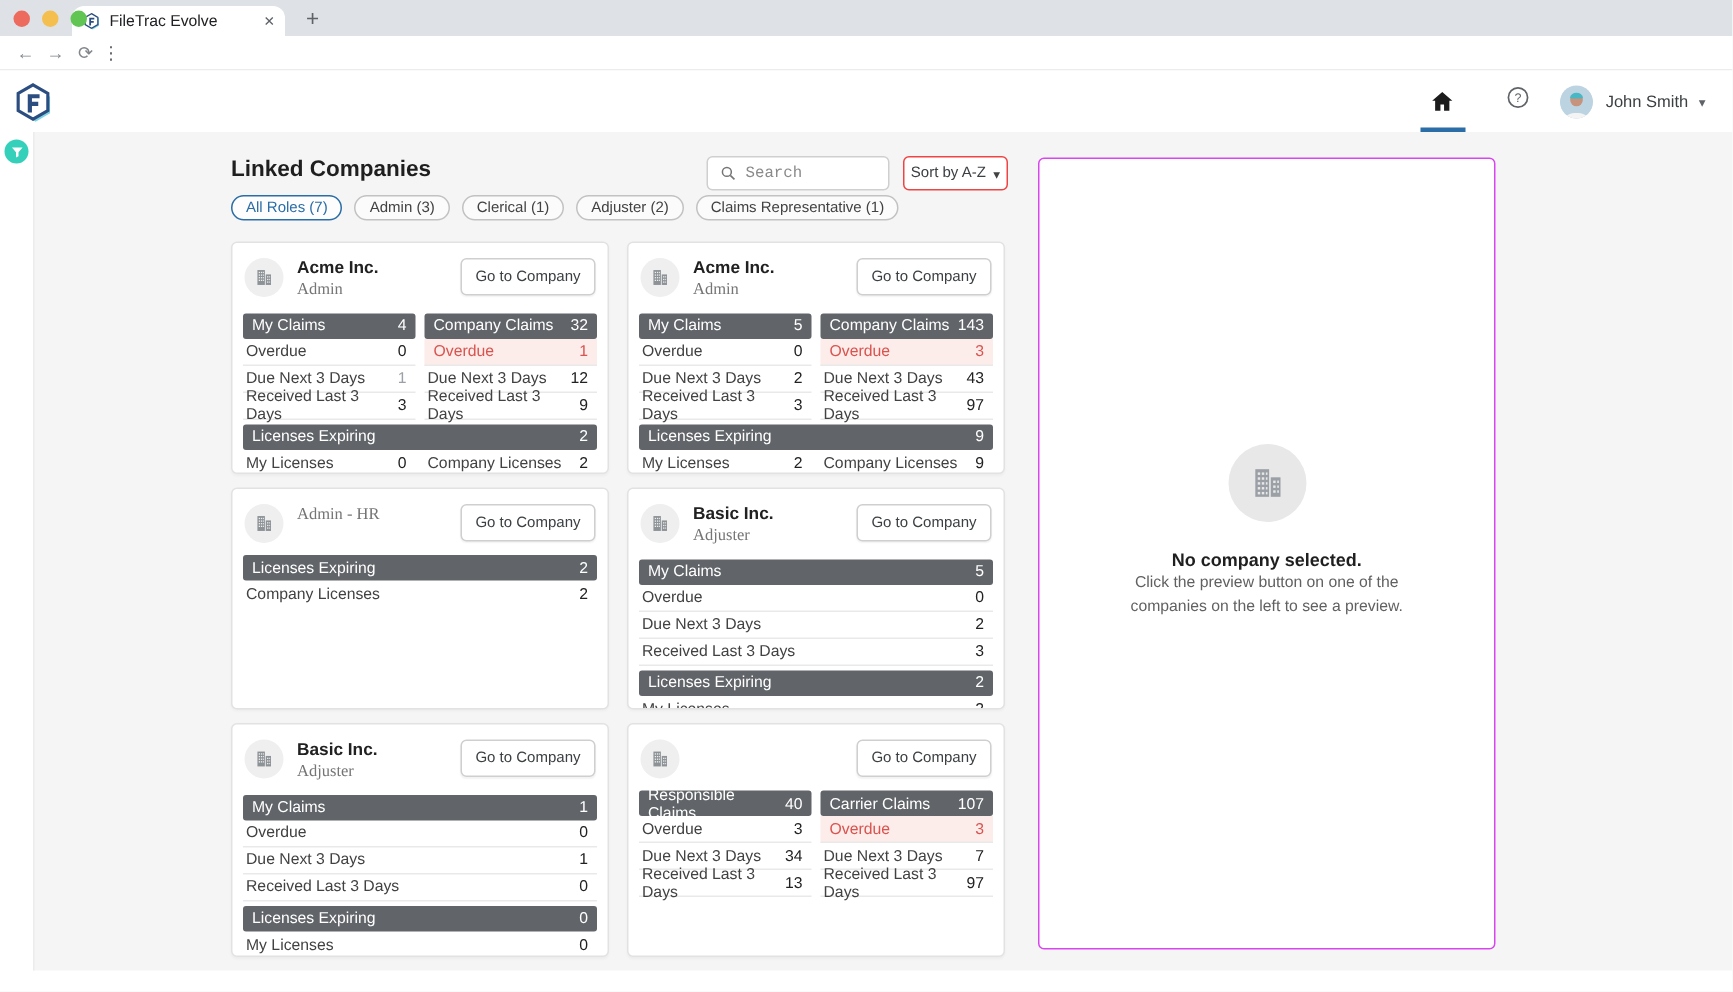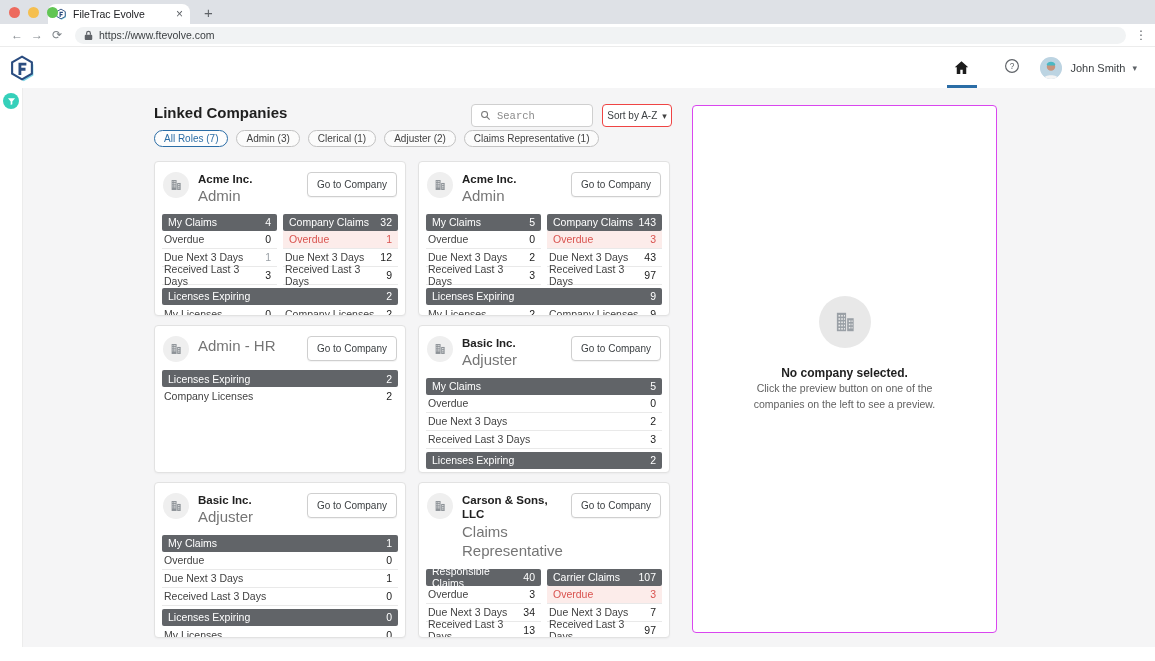--- a/index.html
+++ b/index.html
@@ -47,21 +47,21 @@
   .pills { position:absolute; left:131px; top:42px; display:flex; gap:8px; }
   .pill { height:17px; padding:0 9px; border-radius:9px; border:1px solid #c2c2c2; background:#fbfbfb; font-size:10px; color:#424242; display:flex; align-items:center; }
   .pill.selected { border:1.5px solid #2b6da6; color:#2b6da6; background:#fdfdfd; }
 
   .cards { position:absolute; left:131px; top:73px; display:grid; grid-template-columns:252px 252px; grid-template-rows:155px 148px 156px; column-gap:12px; row-gap:9px; }
   .card { background:#fff; border:1px solid #e2e2e2; border-radius:4px; padding:10px 7px 7px; box-shadow:0 1px 2px rgba(0,0,0,.04); overflow:hidden; }
   .card-head { display:flex; align-items:flex-start; padding:0 1px; }
   .cicon { width:26px; height:26px; border-radius:50%; background:#efefef; display:flex; align-items:center; justify-content:center; flex:none; }
   .cmeta { margin-left:9px; }
   .cname { font-size:11.5px; font-weight:bold; color:#212121; line-height:1.25; }
-  .crole { font-size:15px; color:#757575; line-height:1.3; }
+  .crole { font-size:11px; color:#757575; line-height:1.3;font-family:Liberation Serif, serif; }
   .goto { margin-left:auto; background:#fff; border:1px solid #cfcfcf; border-radius:4px; padding:6px 9px; font-size:10px; color:#3c4043; font-family:inherit; box-shadow:0 1px 1px rgba(0,0,0,.05); white-space:nowrap; }
   .card-body { margin-top:8px; }
   .grid2 { display:grid; grid-template-columns:1fr 1fr; column-gap:6px; }
   .bar { display:flex; justify-content:space-between; align-items:center; background:#616468; color:#fff; font-size:10.5px; height:17px; padding:0 6px; border-radius:2px; }
   .bar.full { margin-top:3px; }
   .card-body > .bar.full:first-child { margin-top:0; }
   .trow { display:flex; justify-content:space-between; align-items:center; font-size:10.5px; height:18px; padding:0 6px 0 2px; border-bottom:1px solid #e9e9e9; color:#424242; }
   .trow .val { color:#212121; font-weight:500; }
   .trow .val.muted { color:#9aa0a6; font-weight:400; }
   .trow.alert { background:#fcecea; color:#d9534f; padding-left:6px; }
@@ -91,27 +91,20 @@
       </svg>
     <span class="tab-title">FileTrac Evolve</span>
     <span class="tab-close">×</span>
   </div>
   <span class="newtab">+</span>
 </div>
 <div class="toolbar">
   <span class="navic">←</span>
   <span class="navic">→</span>
   <span class="navic">⟳</span>
-  <div class="urlbar">
-    <svg width="9" height="11" viewBox="0 0 12 14">
-        <rect x="1" y="6" width="10" height="7" rx="1.2" fill="#5f6368"></rect>
-        <path d="M3.5 6 V4 a2.5 2.5 0 0 1 5 0 V6" fill="none" stroke="#5f6368" stroke-width="1.6"></path>
-      </svg>
-    <span class="url">https://www.ftevolve.com</span>
-  </div>
   <span class="kebab">⋮</span>
 </div>
 
 <div class="appheader">
   <svg width="28" height="28" viewBox="0 0 32 32">
     <path d="M18 5.5 L29 12 V24.5 L18 31 L7 24.5 V12 Z" fill="#7fd4e4"></path>
     <path d="M16 3 L27.3 9.5 V22.5 L16 29 L4.7 22.5 V9.5 Z" fill="#fff" stroke="#2b4d80" stroke-width="2.4"></path>
     <path d="M12 10 h9 v3.2 h-5.8 v2.6 h4.8 v3.2 h-4.8 V24 h-3.2 Z" fill="#2b4d80"></path>
   </svg>
   <div class="right-cluster">
@@ -549,24 +542,20 @@
                 <rect x="22" y="29" width="2" height="3"></rect>
                 <rect x="31" y="21" width="3" height="3"></rect>
                 <rect x="36" y="21" width="2" height="3"></rect>
                 <rect x="31" y="27" width="3" height="3"></rect>
                 <rect x="36" y="27" width="2" height="3"></rect>
                 <rect x="31" y="33" width="3" height="3"></rect>
                 <rect x="36" y="33" width="2" height="3"></rect>
               </g>
             </svg>
           </span>
-          <div class="cmeta">
-            <div class="cname">Carson &amp; Sons, LLC</div>
-            <div class="crole">Claims Representative</div>
-          </div>
           <button class="goto">Go to Company</button>
         </div>
         <div class="card-body">
           <div class="grid2">
             <div class="col">
               <div class="bar">
                 <span>Responsible Claims</span>
                 <span>40</span>
               </div>
               <div class="trow">

